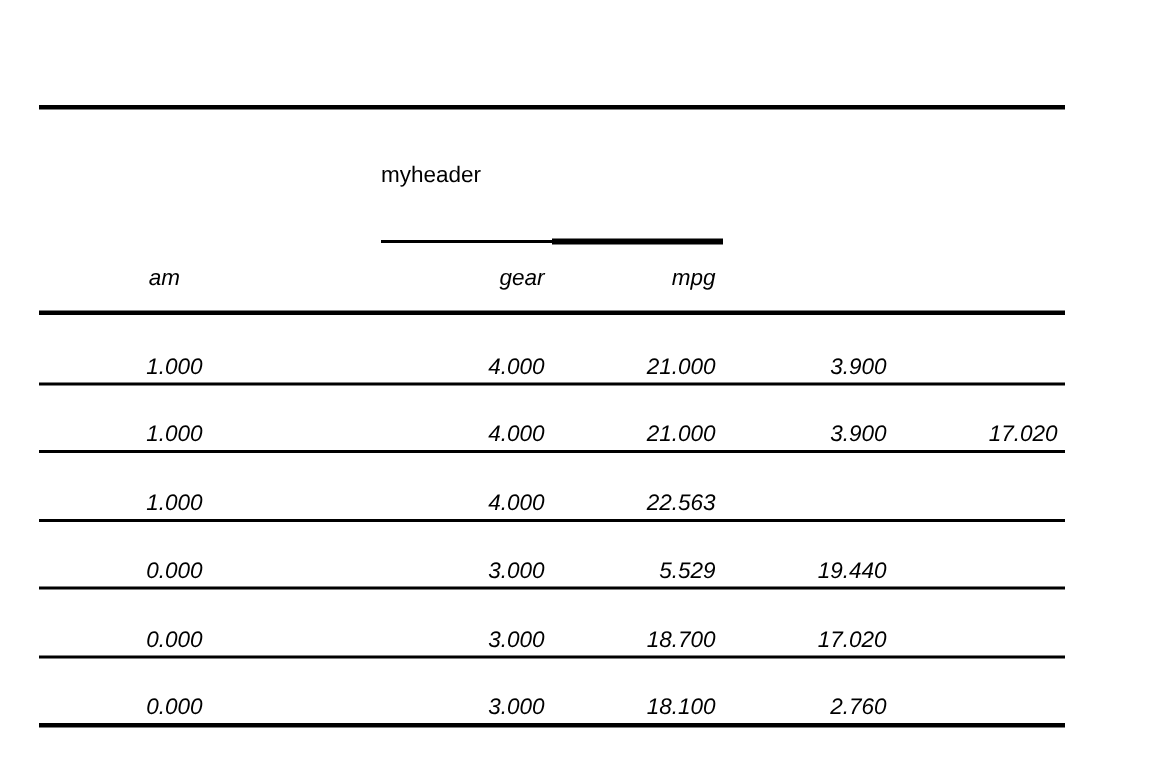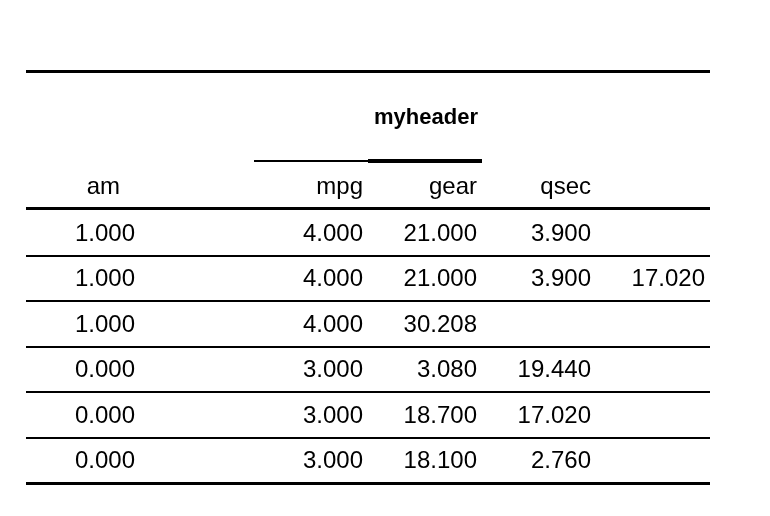--- a/index.html
+++ b/index.html
@@ -25,24 +25,22 @@
       position: absolute;
       left: 0;
       top: 0;
       width: 684px;
       height: 3px;
       background: #000;
     }
     .spanner-label {
       position: absolute;
       top: 36px;
-      font-size: 22px;
+      font-size: 15px;
       line-height: 22px;
-      text-align: right;
-      font-weight: bold;
     }
     .spanner-rule-thin {
       position: absolute;
       top: 90px;
       height: 2px;
       background: #000;
     }
     .spanner-rule-thick {
       position: absolute;
       top: 89px;
@@ -62,38 +60,39 @@
       top: 137px;
       left: 0;
       width: 684px;
       height: 3px;
       background: #000;
     }
     .cell {
       width: 114px;
       box-sizing: border-box;
       padding-right: 5px;
-      font-size: 24px;
+      font-size: 15px;
       line-height: 22px;
       text-align: right;
       white-space: nowrap;
+      font-style: italic;
     }
     .header-row .cell {
       padding-top: 2px;
     }
     .body {
       position: absolute;
       top: 140px;
       left: 0;
       width: 684px;
     }
     .row {
       display: flex;
       height: 45.5px;
-      align-items: center;
+      align-items: flex-end;
       position: relative;
     }
     .row-rule {
       position: absolute;
       left: 0;
       bottom: -1px;
       width: 684px;
       height: 2px;
       background: #000;
     }
@@ -108,23 +107,22 @@
 <div class="table-wrap">
   <div class="top-rule"></div>
 
   <div class="spanner-label" style="left:228px;width:224px;">myheader</div>
   <div class="spanner-rule-thin" style="left:228px;width:114px;"></div>
   <div class="spanner-rule-thick" style="left:342px;width:114px;"></div>
 
   <div class="header-row">
     <div class="cell" style="text-align:right;padding-right:20px;">am</div>
     <div class="cell"></div>
+    <div class="cell">gear</div>
     <div class="cell">mpg</div>
-    <div class="cell">gear</div>
-    <div class="cell">qsec</div>
   </div>
   <div class="header-rule"></div>
 
   <div class="body">
     <div class="row">
       <div class="cell">1.000</div>
       <div class="cell"></div>
       <div class="cell">4.000</div>
       <div class="cell">21.000</div>
       <div class="cell">3.900</div>
@@ -136,28 +134,28 @@
       <div class="cell">4.000</div>
       <div class="cell">21.000</div>
       <div class="cell">3.900</div>
       <div class="cell">17.020</div>
       <div class="row-rule"></div>
     </div>
     <div class="row">
       <div class="cell">1.000</div>
       <div class="cell"></div>
       <div class="cell">4.000</div>
-      <div class="cell">30.208</div>
+      <div class="cell">22.563</div>
       <div class="row-rule"></div>
     </div>
     <div class="row">
       <div class="cell">0.000</div>
       <div class="cell"></div>
       <div class="cell">3.000</div>
-      <div class="cell">3.080</div>
+      <div class="cell">5.529</div>
       <div class="cell">19.440</div>
       <div class="row-rule"></div>
     </div>
     <div class="row">
       <div class="cell">0.000</div>
       <div class="cell"></div>
       <div class="cell">3.000</div>
       <div class="cell">18.700</div>
       <div class="cell">17.020</div>
       <div class="row-rule"></div>

